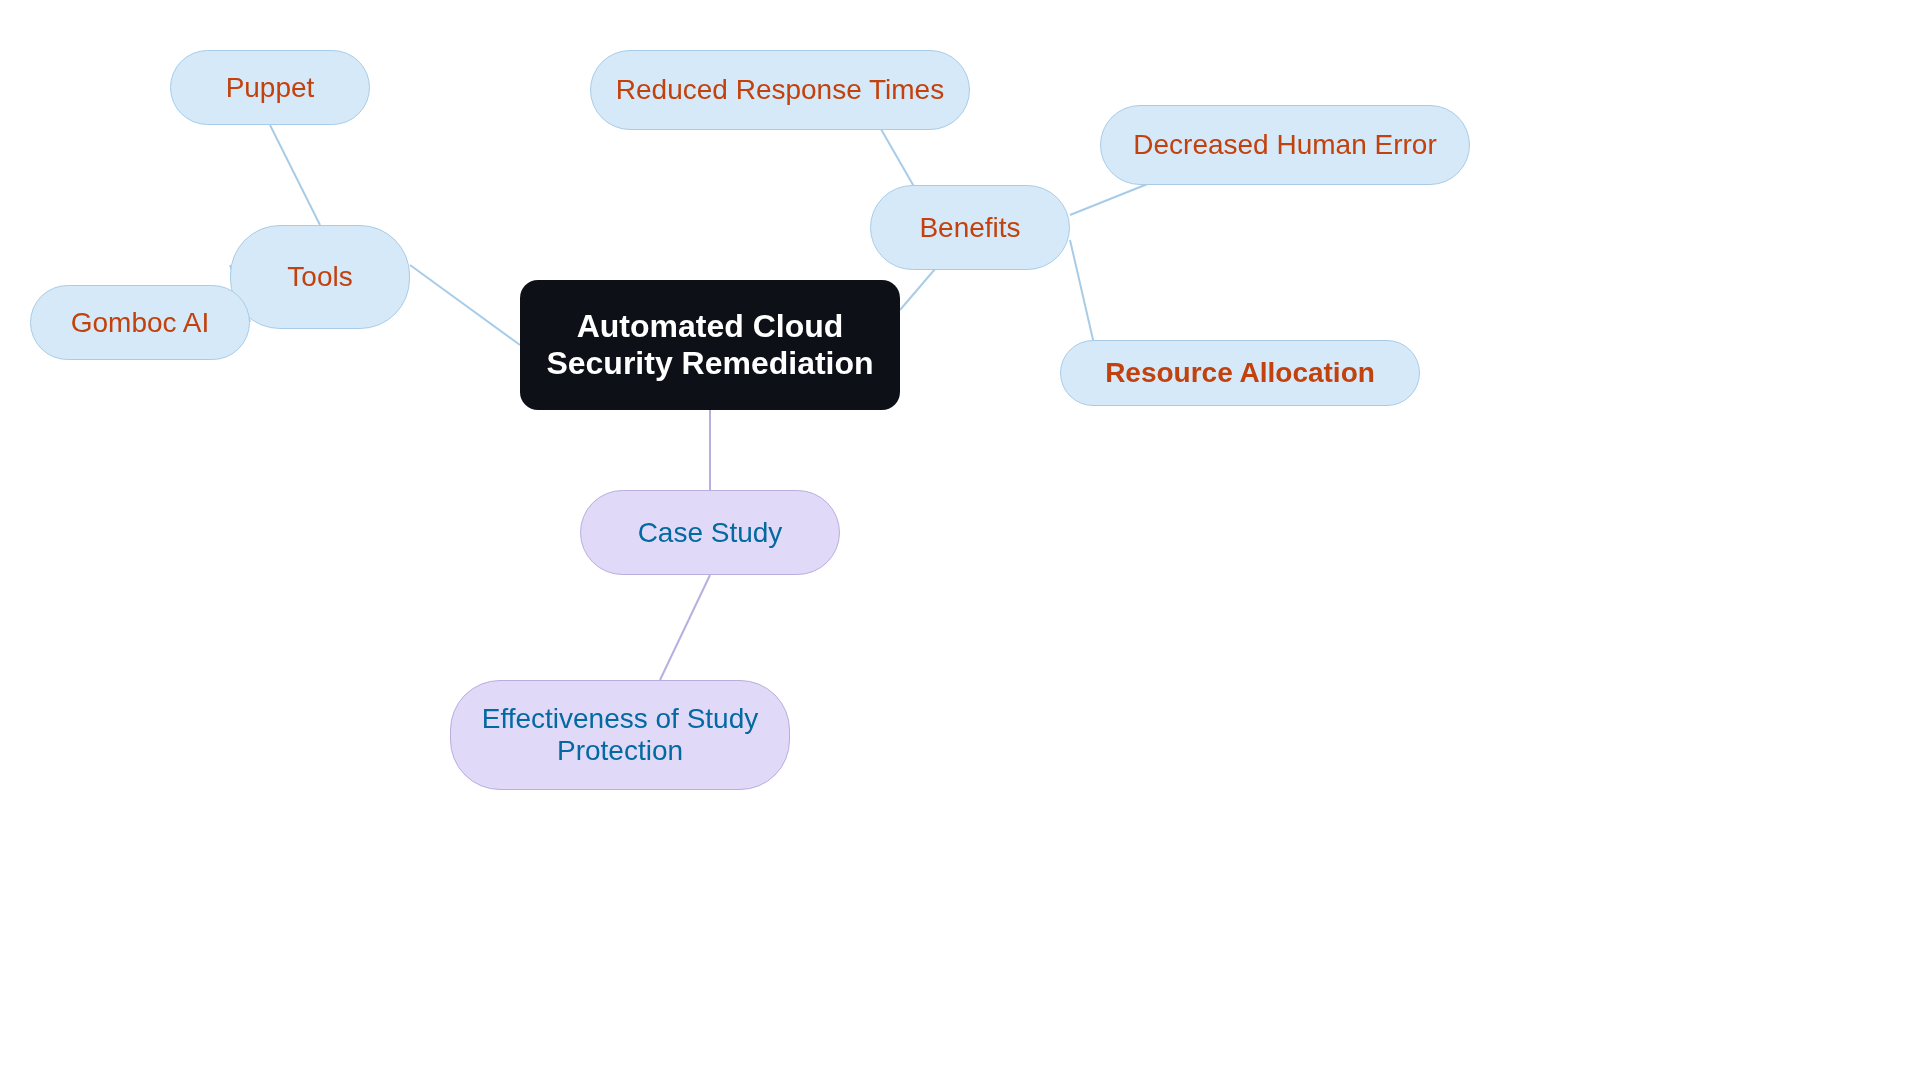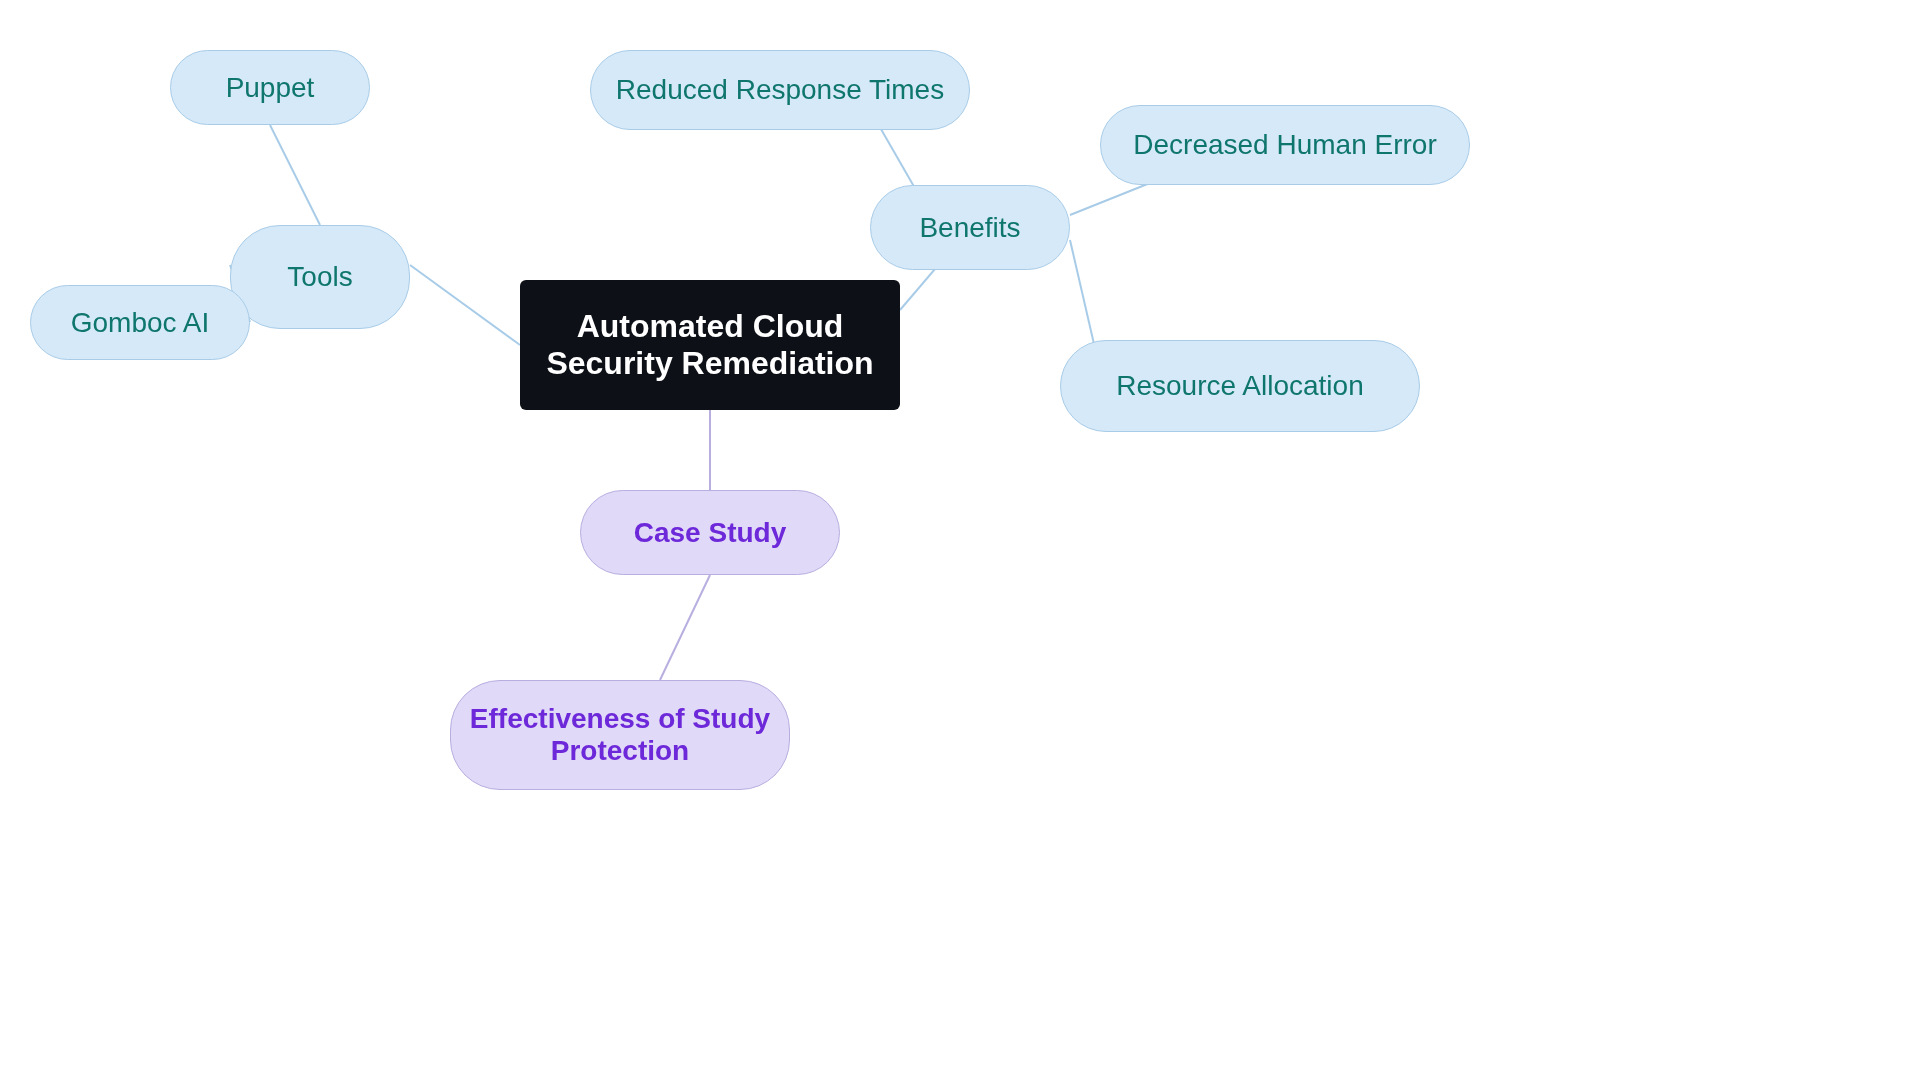--- a/index.html
+++ b/index.html
@@ -33,36 +33,35 @@
       font-size: 28px;
       font-weight: 500;
       cursor: pointer;
       user-select: none;
     }
     .node-center {
       background: #0d1117;
       color: #ffffff;
       font-size: 32px;
       font-weight: 600;
-      border-radius: 6px;
+      border-radius: 18px;
       width: 380px;
       height: 130px;
       left: 520px;
       top: 280px;
     }
     .node-blue {
       background: #d6e9f8;
-      color: #0f766e;
+      color: #c2410c;
       border: 1.5px solid #a8cce8;
     }
     .node-purple {
       background: #e0d9f7;
-      color: #6d28d9;
+      color: #0369a1;
       border: 1.5px solid #b8aee0;
-      font-weight: bold;
     }
     
     .node-tools {
       width: 180px;
       height: 104px;
       left: 230px;
       top: 225px;
     }
     
     .node-puppet {
@@ -95,23 +94,24 @@
     
     .node-decreased {
       width: 370px;
       height: 80px;
       left: 1100px;
       top: 105px;
     }
     
     .node-resource {
       width: 360px;
-      height: 92px;
+      height: 66px;
       left: 1060px;
       top: 340px;
+      font-weight: bold;
     }
     
     .node-casestudy {
       width: 260px;
       height: 85px;
       left: 580px;
       top: 490px;
     }
     
     .node-effectiveness {

